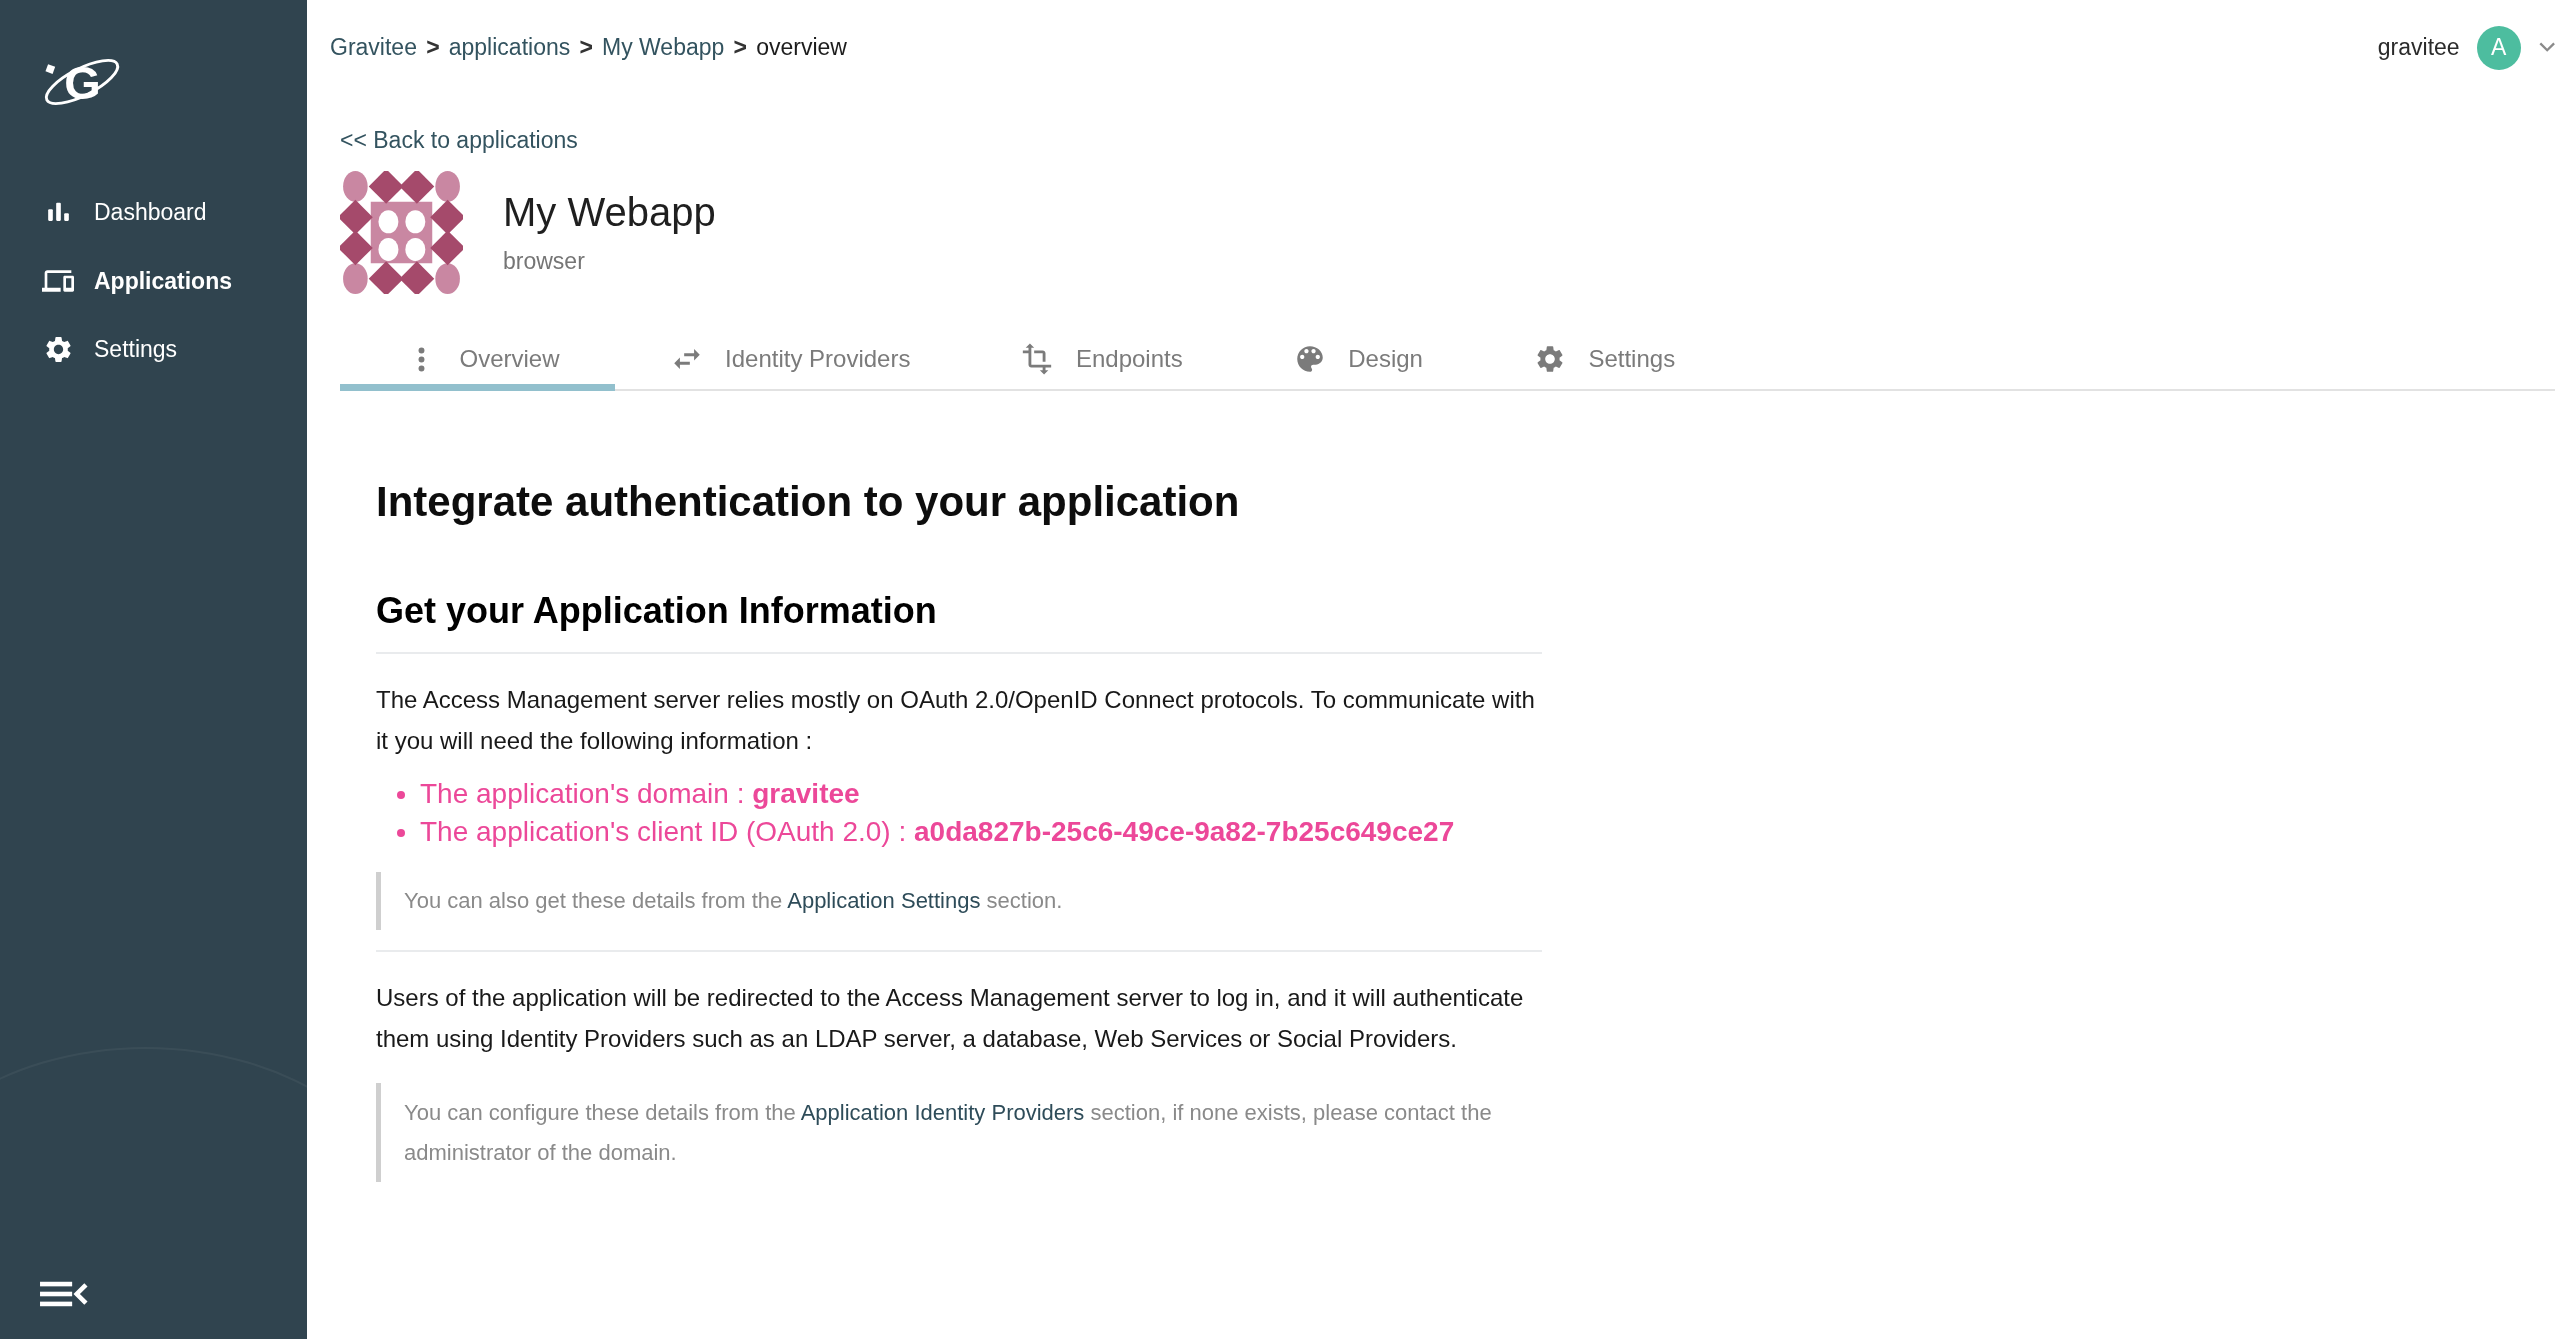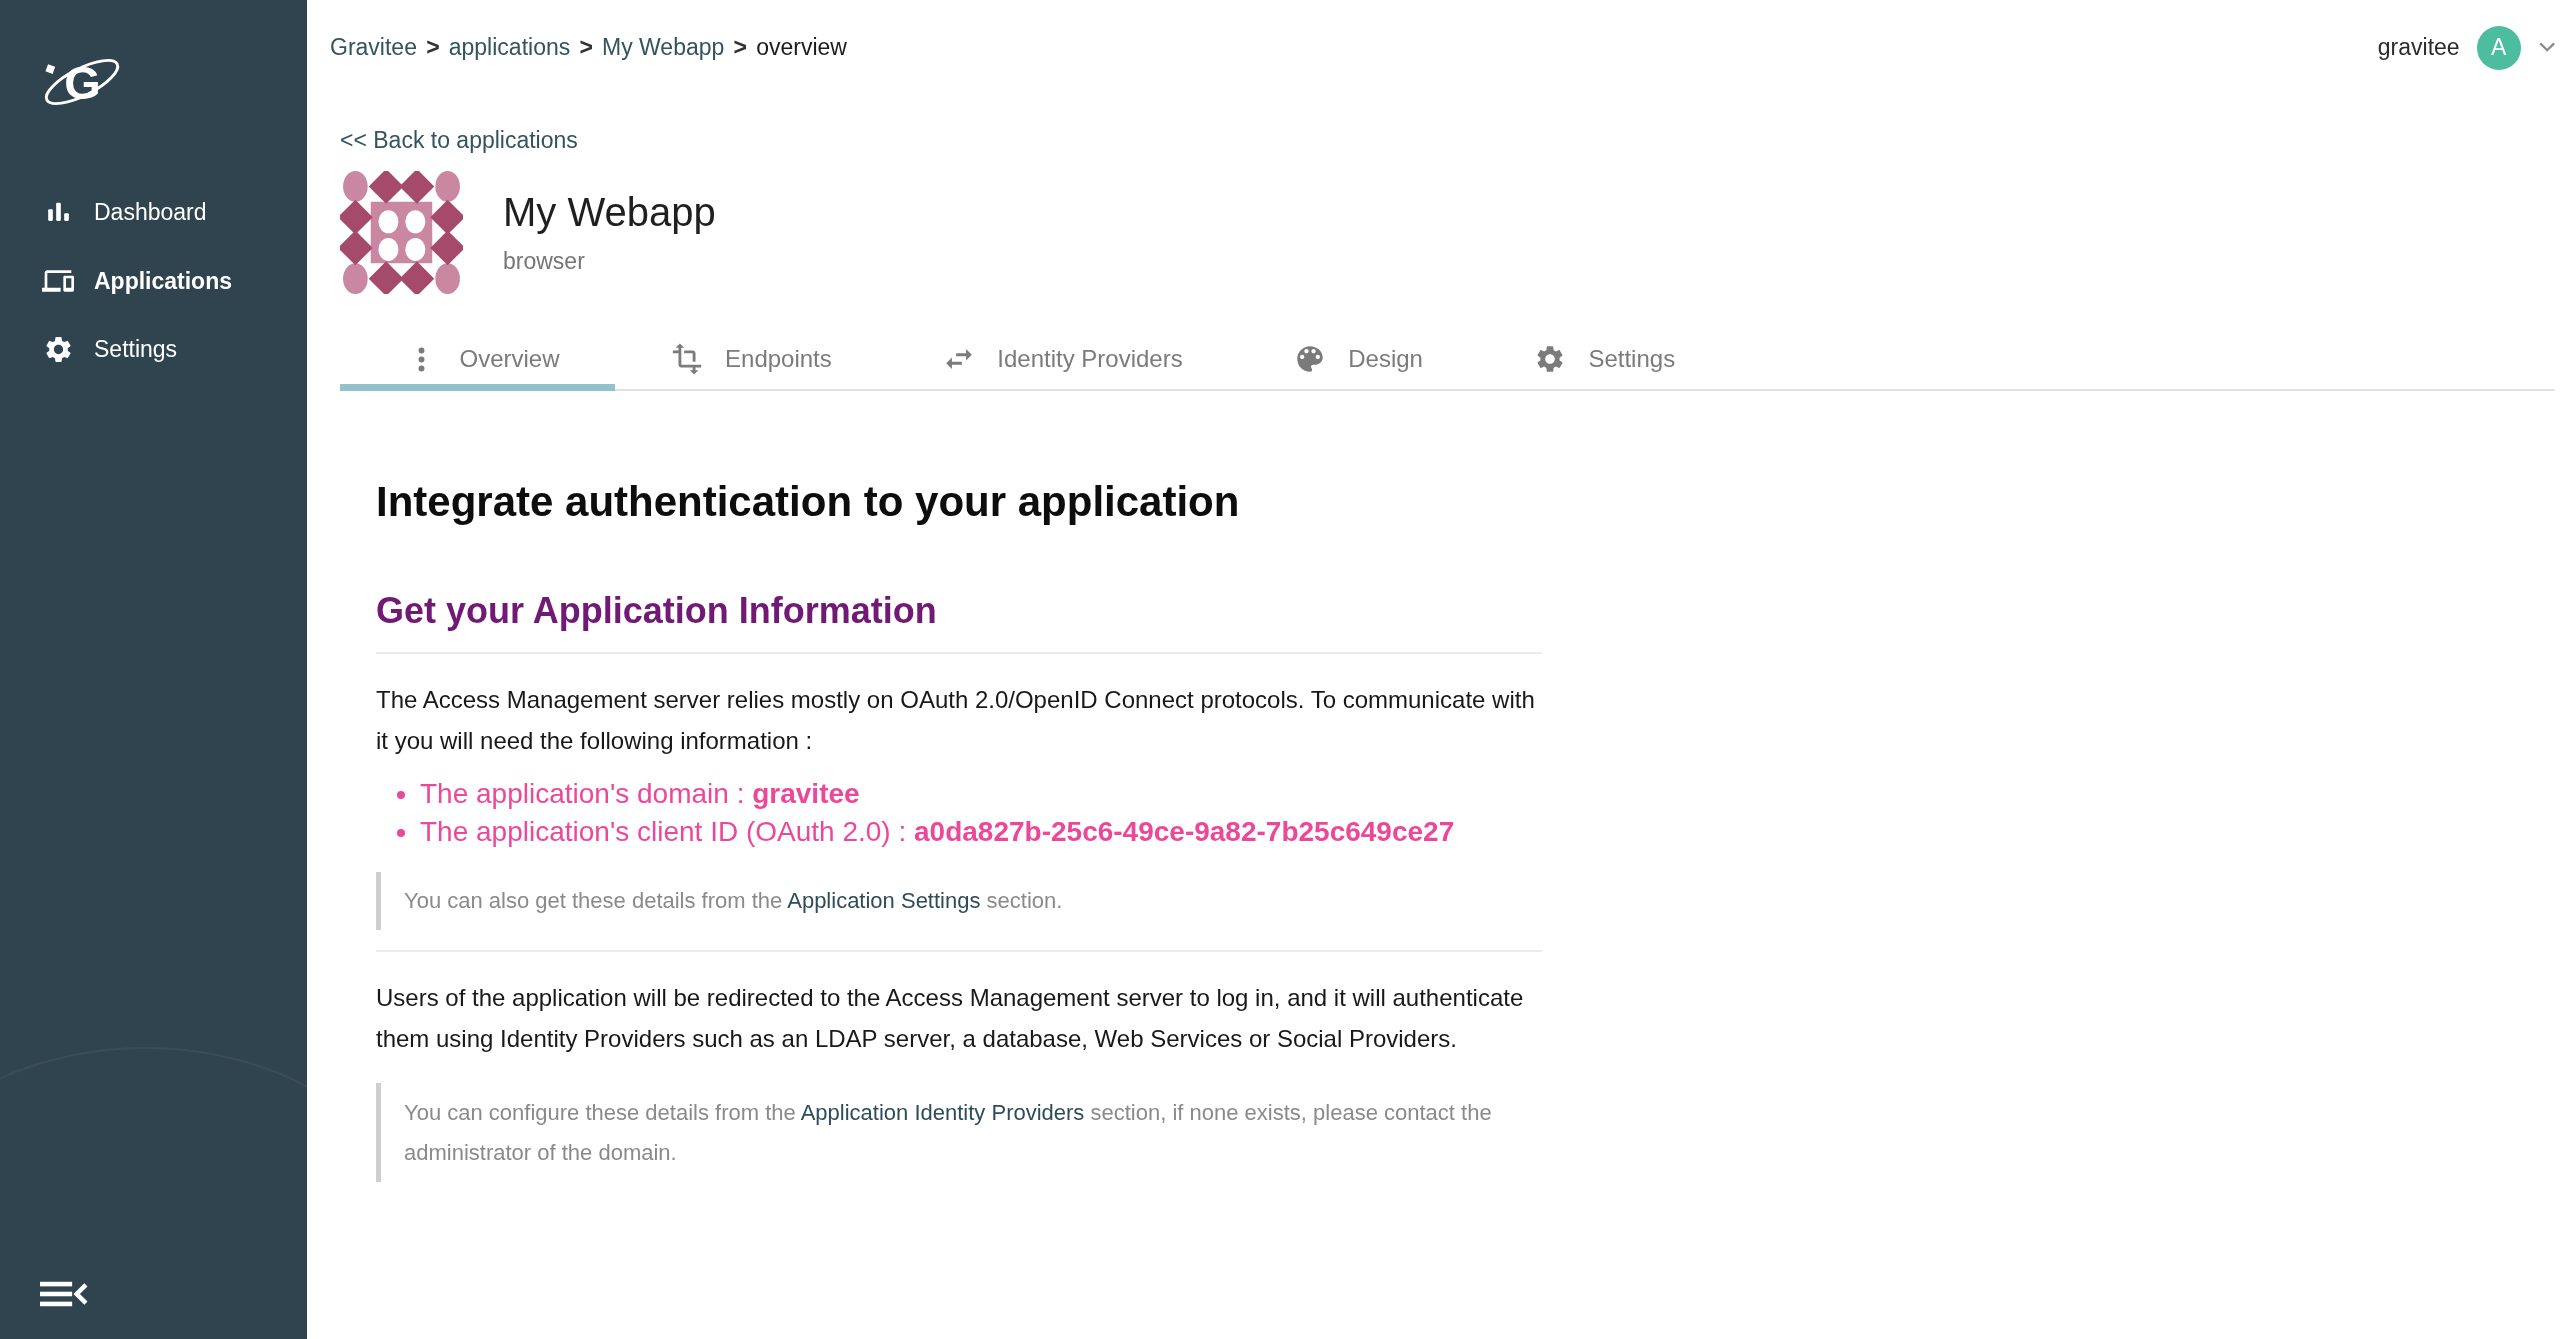--- a/index.html
+++ b/index.html
@@ -47,21 +47,21 @@
   .tab { display:flex; align-items:center; gap:21.5px; height:60px; padding:0 55px;
          font-size:24px; color:#7b7b7b; cursor:pointer; position:relative; }
   .tab:first-child { padding-left:64px; }
   .tab .tico { width:34px; height:34px; display:flex; align-items:center; justify-content:center; }
   .tab.active::after { content:""; position:absolute; left:0; right:0; bottom:-2.3px;
                        height:7px; background:#92c0cd; }
 
   
   .article { margin-left:36px; width:1166px; }
   h1 { font-size:42px; line-height:73px; color:#0d0d0d; font-weight:700; margin-top:74px; }
-  h2 { font-size:36px; color:#701a75; font-weight:700; margin-top:52px; }
+  h2 { font-size:36px; color:#000000; font-weight:700; margin-top:52px; }
   .rule { border:none; border-top:2.3px solid #e9ebed; margin-top:20px; }
   .para { font-size:24px; line-height:41px; color:#191919; margin-top:24.5px; }
   ul.bullets { margin:17px 0 0 44px; }
   ul.bullets li { font-size:28px; line-height:32px; color:#ec4899; margin-bottom:6.1px; }
   ul.bullets b { font-weight:700; }
   blockquote.note { border-left:5.4px solid #cfcfcf; padding:9.2px 0 9.2px 23px;
                     font-size:22px; line-height:40px; color:#8a8a8a; margin-top:24.5px; }
   blockquote.note a { color:#2e4c59; text-decoration:none; cursor:pointer; }
 
   svg { display:block; }
@@ -183,32 +183,32 @@
               <circle cx="12" cy="5" r="2.3"></circle>
                 <circle cx="12" cy="12" r="2.3"></circle>
                 <circle cx="12" cy="19" r="2.3"></circle>
             </svg>
           </span>
           <span>Overview</span>
         </div>
         <div class="tab">
           <span class="tico">
             <svg width="34" height="34" viewBox="0 0 24 24" fill="#7b7b7b">
+              <path d="M6.99 11L3 15l3.99 4v-3H14v-2H6.99v-3zM21 9l-3.99-4v3H10v2h7.01v3L21 9z"></path>
+            </svg>
+          </span>
+          <span>Identity Providers</span>
+        </div>
+        <div class="tab">
+          <span class="tico">
+            <svg width="34" height="34" viewBox="0 0 24 24" fill="#7b7b7b">
               <path d="M22 18v-2H8V4h2L7 1 4 4h2v2H2v2h4v8c0 1.1.9 2 2 2h8v2h-2l3 3 3-3h-2v-2h4zM10 8h6v6h2V8c0-1.1-.9-2-2-2h-6v2z"></path>
             </svg>
           </span>
           <span>Endpoints</span>
-        </div>
-        <div class="tab">
-          <span class="tico">
-            <svg width="34" height="34" viewBox="0 0 24 24" fill="#7b7b7b">
-              <path d="M6.99 11L3 15l3.99 4v-3H14v-2H6.99v-3zM21 9l-3.99-4v3H10v2h7.01v3L21 9z"></path>
-            </svg>
-          </span>
-          <span>Identity Providers</span>
         </div>
         <div class="tab">
           <span class="tico">
             <svg width="34" height="34" viewBox="0 0 24 24" fill="#7b7b7b">
               <path d="M12 3c-4.97 0-9 4.03-9 9s4.03 9 9 9c.83 0 1.5-.67 1.5-1.5 0-.39-.15-.74-.39-1.01-.23-.26-.38-.61-.38-.99 0-.83.67-1.5 1.5-1.5H16c2.76 0 5-2.24 5-5 0-4.42-4.03-8-9-8zm-5.5 9c-.83 0-1.5-.67-1.5-1.5S5.67 9 6.5 9 8 9.67 8 10.5 7.33 12 6.5 12zm3-4C8.67 8 8 7.33 8 6.5S8.67 5 9.5 5s1.5.67 1.5 1.5S10.33 8 9.5 8zm5 0c-.83 0-1.5-.67-1.5-1.5S13.67 5 14.5 5s1.5.67 1.5 1.5S15.33 8 14.5 8zm3 4c-.83 0-1.5-.67-1.5-1.5S16.67 9 17.5 9s1.5.67 1.5 1.5-.67 1.5-1.5 1.5z"></path>
             </svg>
           </span>
           <span>Design</span>
         </div>
         <div class="tab">

